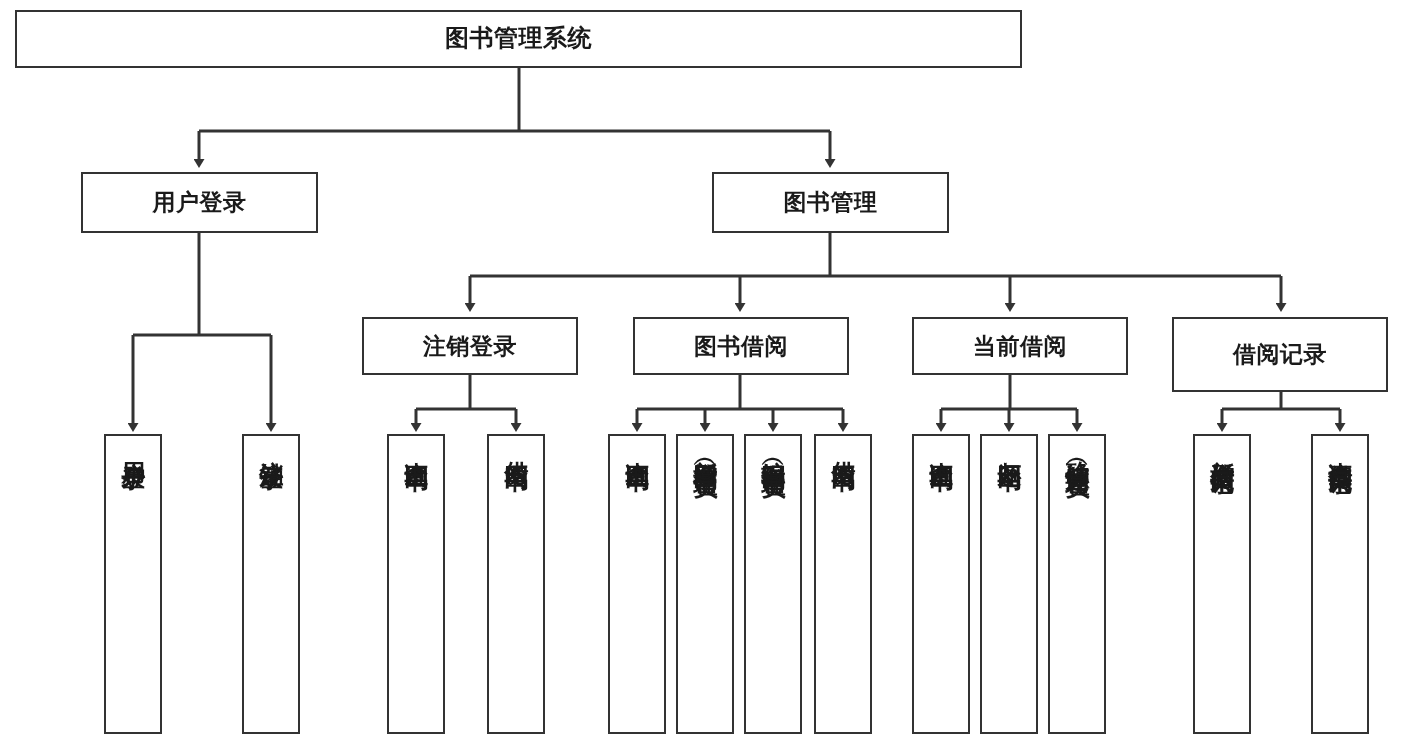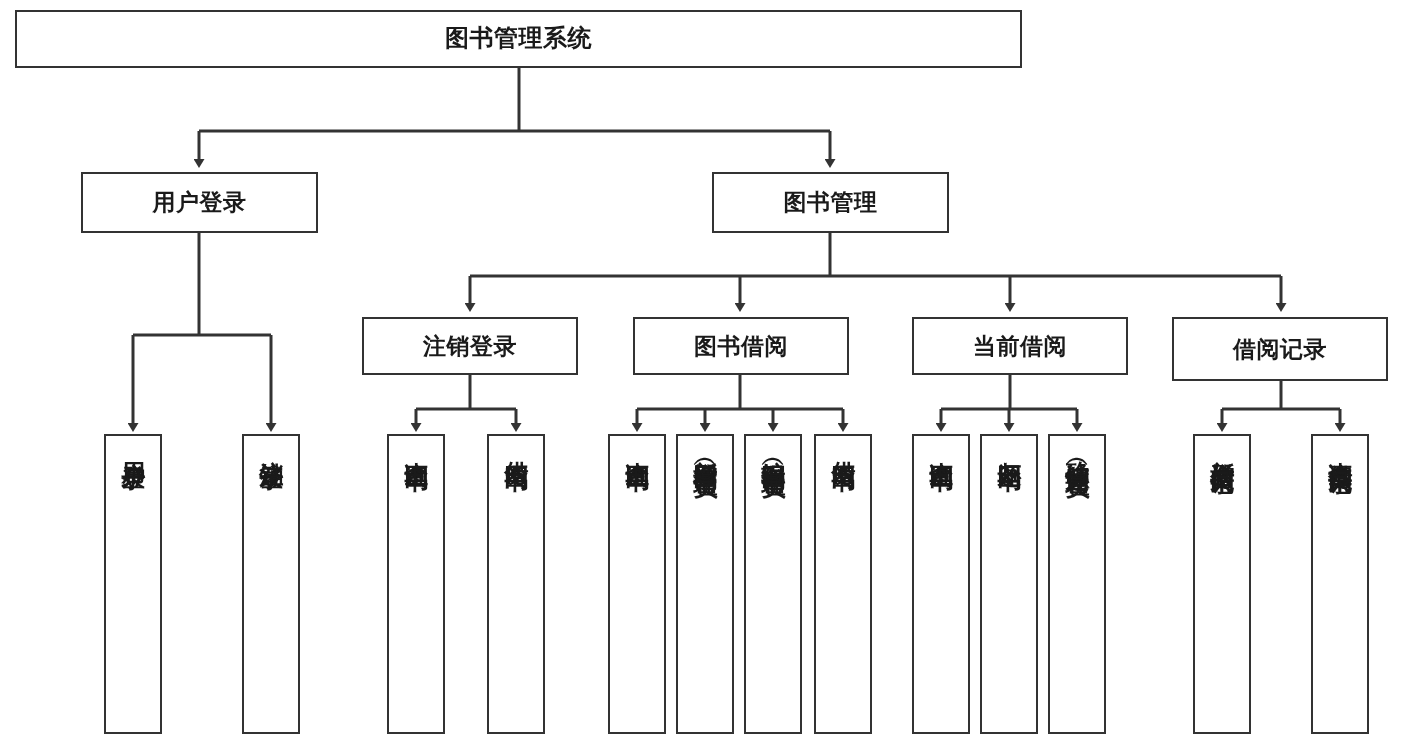--- a/index.html
+++ b/index.html
@@ -142,21 +142,21 @@
   </div>
 
   <div class="node horiz" style="left:633px; top:317px; width:216px; height:58px;">
     <span class="label">图书借阅</span>
   </div>
 
   <div class="node horiz" style="left:902px; top:317px; width:216px; height:58px;margin-left:10px;">
     <span class="label">当前借阅</span>
   </div>
 
-  <div class="node horiz" style="left:1172px; top:317px; width:216px; height:64px;">
+  <div class="node horiz" style="left:1172px; top:317px; width:216px; height:75px;">
     <span class="label">借阅记录</span>
   </div>
 
   <div class="node vert" style="left:104px; top:434px; width:58px; height:300px;">
     <span class="label">用户登录</span>
   </div>
 
   <div class="node vert" style="left:242px; top:434px; width:58px; height:300px;">
     <span class="label">注销登录</span>
   </div>

